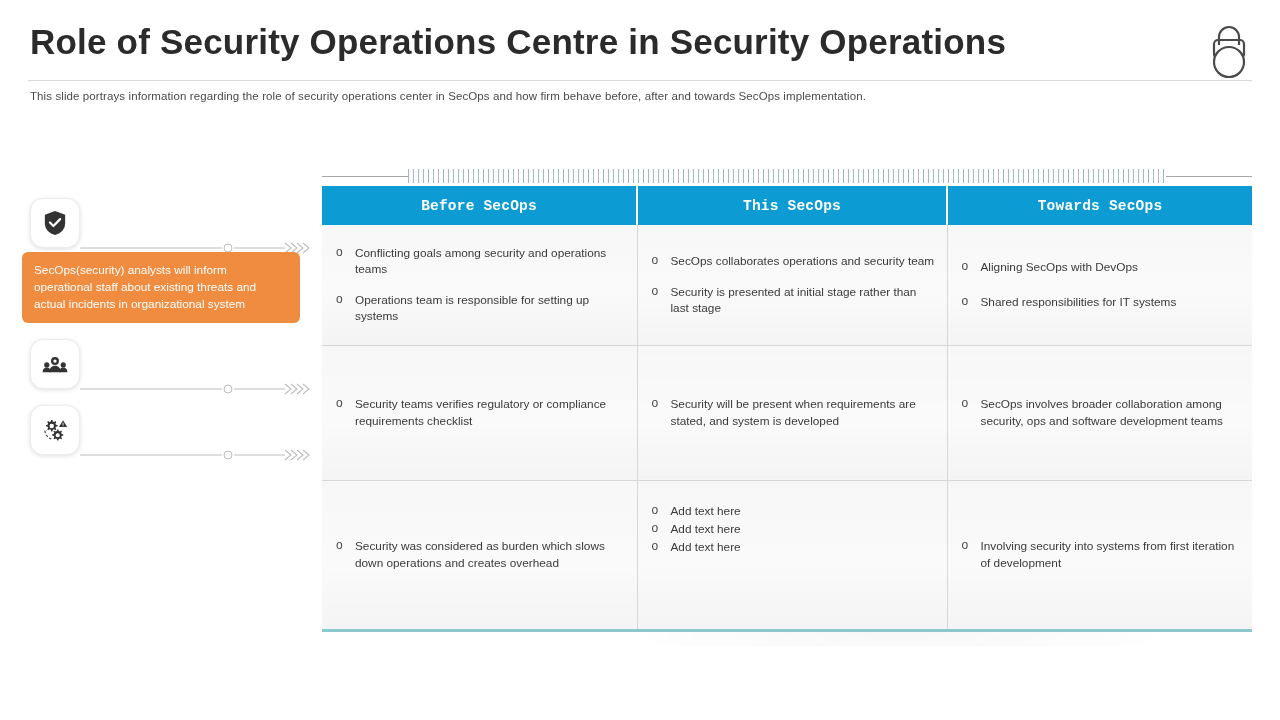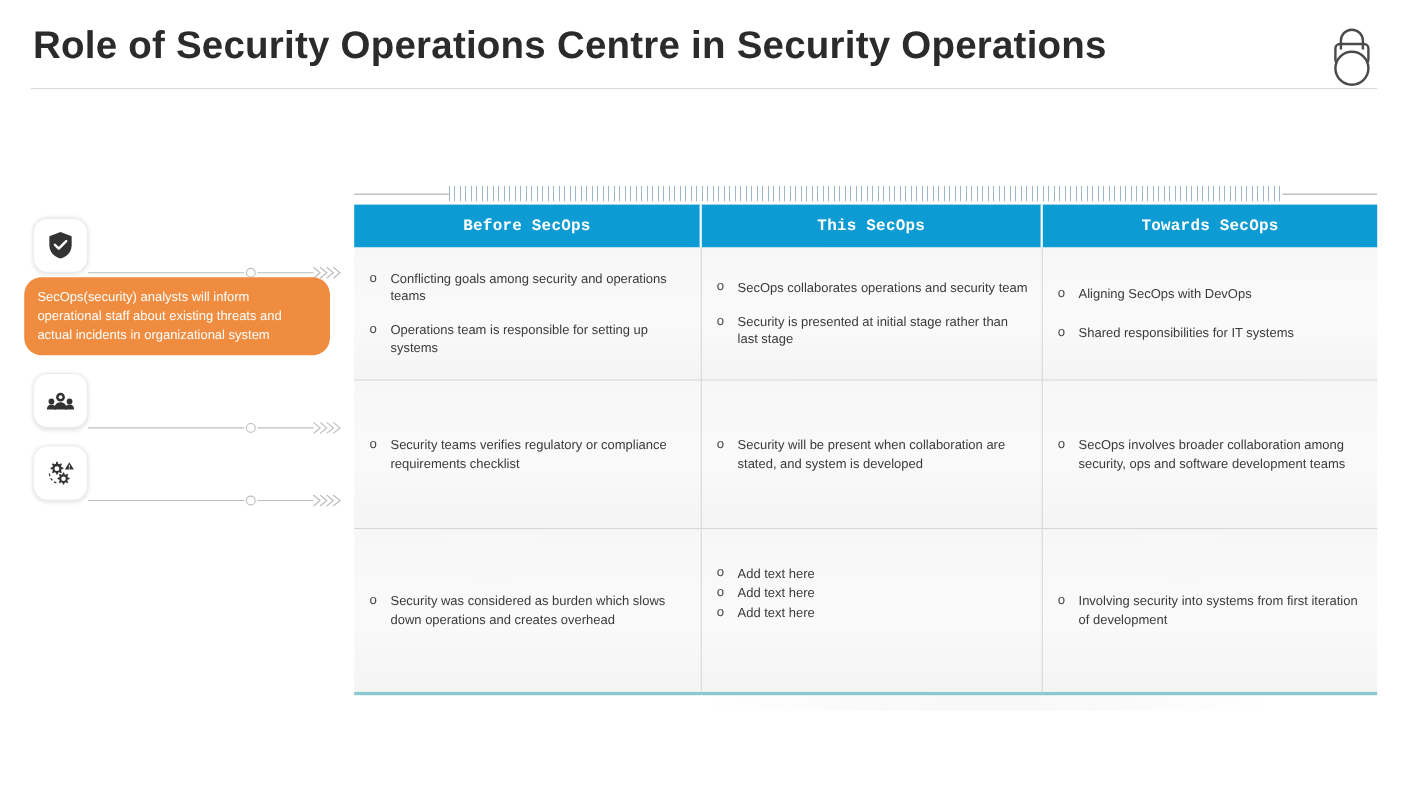--- a/index.html
+++ b/index.html
@@ -45,21 +45,21 @@
   }
   .step-icon svg { display: block; }
   .connector {
     position: absolute; left: 58px; top: 43px;
     width: 232px; height: 14px;
   }
   .step-card {
     position: relative;
     margin-top: 4px;
     background: #ef8c3f;
-    border-radius: 16px;
+    border-radius: 6px;
     padding: 10px 28px 11px 12px;
     color: #ffffff;
     font-size: 11.8px;
     line-height: 1.42;
     width: 278px;
   }
   .step-card.card3 { width: 278px; }
 
   
   .table-wrap { position: absolute; left: 322px; top: 168px; width: 930px; }
@@ -154,20 +154,21 @@
 
   <div class="lock-icon">
     <svg viewBox="0 0 58 62" width="58" height="62">
       <path d="M19 27 V19 a10 10 0 0 1 20 0 V27" fill="none" stroke="#4a4a4a" stroke-width="2.2"></path>
       <rect x="14" y="22" width="30" height="18" rx="4" fill="none" stroke="#4a4a4a" stroke-width="2.2"></rect>
       <circle cx="29" cy="44" r="15" fill="#fff" stroke="#4a4a4a" stroke-width="2.2"></circle>
     </svg>
   </div>
 
   <div class="header-rule"></div>
+  <div class="subtitle">This slide portrays information regarding the role of security operations center in SecOps and how firm behave before, after and towards SecOps implementation.</div>
 
   <div class="left-col">
 
     <div class="step">
       <div class="step-icon-wrap">
         <div class="step-icon">
           <svg viewBox="0 0 26 28" width="24" height="26">
             <path d="M13 1 L24 5 V14 C24 21 19 25.5 13 27 C7 25.5 2 21 2 14 V5 Z" fill="#333"></path>
             <path d="M7.5 13.5 L11.3 17.2 L18.6 9.8" fill="none" stroke="#fff" stroke-width="2.4" stroke-linecap="round" stroke-linejoin="round"></path>
           </svg>
@@ -269,36 +270,36 @@
           </td>
         </tr>
         <tr class="r2">
           <td>
             <ul class="blist">
               <li>Security teams verifies regulatory or compliance requirements checklist</li>
             </ul>
           </td>
           <td>
             <ul class="blist">
-              <li>Security will be present when collaboration are stated, and system is developed</li>
+              <li>Security will be present when requirements are stated, and system is developed</li>
             </ul>
           </td>
           <td>
             <ul class="blist">
               <li>SecOps involves broader collaboration among security, ops and software development teams</li>
             </ul>
           </td>
         </tr>
         <tr class="r3">
           <td>
             <ul class="blist">
               <li>Security was considered as burden which slows down operations and creates overhead</li>
             </ul>
           </td>
-          <td style="vertical-align:top; padding-top:32px">
+          <td style="vertical-align:top; padding-top:22px">
             <ul class="blist tight">
               <li>Add text here</li>
               <li>Add text here</li>
               <li>Add text here</li>
             </ul>
           </td>
           <td>
             <ul class="blist">
               <li>Involving security into systems from first iteration of development</li>
             </ul>

